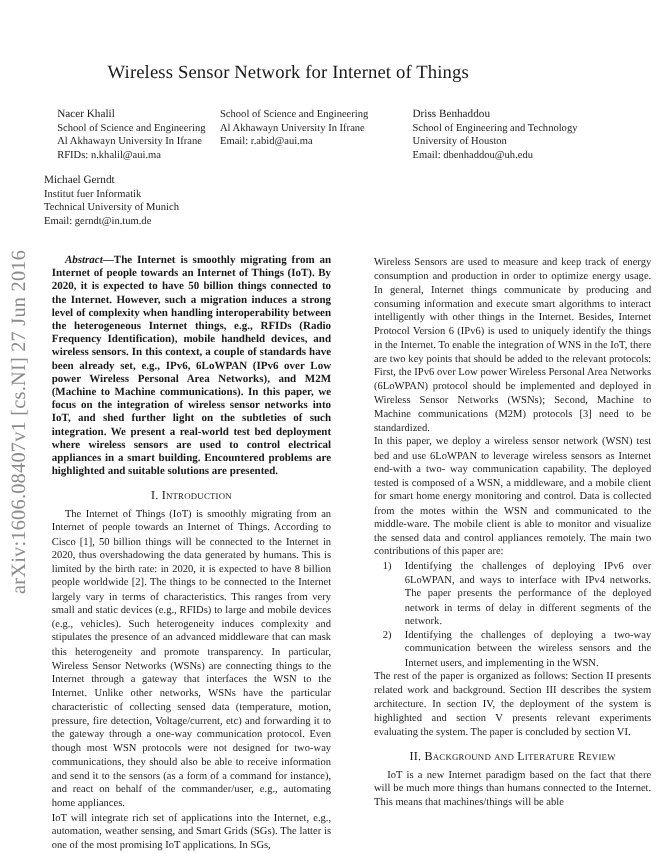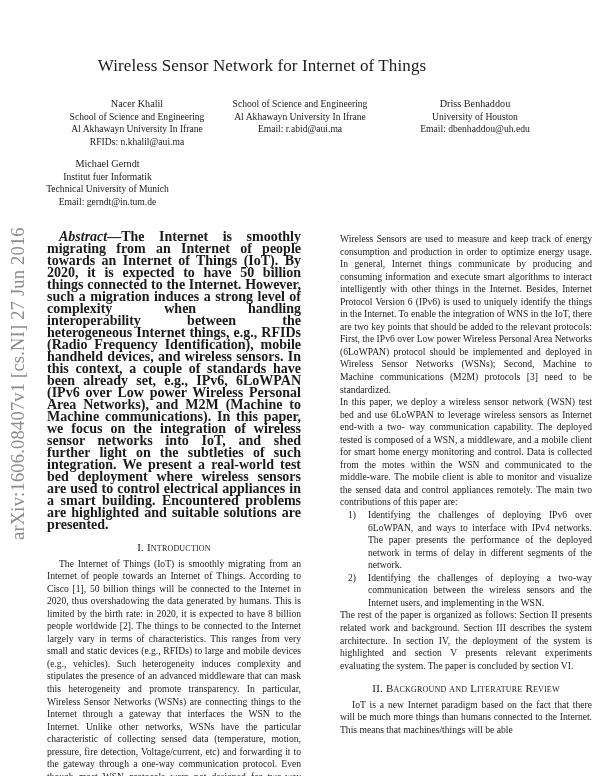--- a/index.html
+++ b/index.html
@@ -1,31 +1,31 @@
 <!DOCTYPE html>
 <html><head>
 <meta charset="utf-8">
 <style>
   html, body { margin:0; padding:0; background:#ffffff; }
   body { width:600px; height:776px; position:relative; overflow:hidden;
          font-family:"Liberation Serif", "DejaVu Serif", serif; color:#1a1a1a; }
   .title { position:absolute; top:56px; left:0; width:524px; text-align:center;
            font-size:17px; letter-spacing:0.1px; }
-  .author { position:absolute; text-align:center; font-size:9.6px; line-height:12.6px; }
+  .author { position:absolute; font-size:9.6px; line-height:12.6px; }
   .author .name { font-size:10.2px; }
   #a1 { top:98px; left:52px; width:170px; }
   #a2 { top:98px; left:200px; width:200px; }
   #a3 { top:98px; left:375px; width:200px; }
   #a4 { top:158px; left:40px; width:135px; }
   .stamp { position:absolute; left:8px; top:540px; transform-origin:0 0; transform:rotate(-90deg);
            font-size:18.5px; color:#8c8c8c; white-space:nowrap; letter-spacing:0.2px; }
   .col { position:absolute; font-size:9.6px; line-height:12.55px; text-align:justify; }
   #left { left:47px; top:231px; width:254px; }
   #right { left:307px; top:233px; width:252px;margin-left:33px; }
-  .abstract { font-weight:bold; font-size:14px; line-height:12.0px; text-indent:12px; }
+  .abstract { font-weight:bold; font-size:10px; line-height:12.0px; text-indent:12px; }
   .abstract .lead { font-style:italic; }
   .secttl { text-align:center; font-size:11px; margin:10px 0 4px 0; font-variant:small-caps; letter-spacing:0.2px; }
   p { margin:0; }
   .indent { text-indent:12px; }
   ol { margin:0; padding:0; list-style:none; }
   ol li { position:relative; padding-left:20px; margin-left:8px; }
   ol li .num { position:absolute; left:0; top:0; }
 </style>
 </head>
 <body>
@@ -38,20 +38,21 @@
   <div>Al Akhawayn University In Ifrane</div>
   <div>RFIDs: n.khalil@aui.ma</div>
 </div>
 <div class="author" id="a2">
   <div>School of Science and Engineering</div>
   <div>Al Akhawayn University In Ifrane</div>
   <div>Email: r.abid@aui.ma</div>
 </div>
 <div class="author" id="a3">
   <div class="name">Driss Benhaddou</div>
+  <div>School of Engineering and Technology</div>
   <div>University of Houston</div>
   <div>Email: dbenhaddou@uh.edu</div>
 </div>
 <div class="author" id="a4">
   <div class="name">Michael Gerndt</div>
   <div>Institut fuer Informatik</div>
   <div>Technical University of Munich</div>
   <div>Email: gerndt@in.tum.de</div>
 </div>
 

